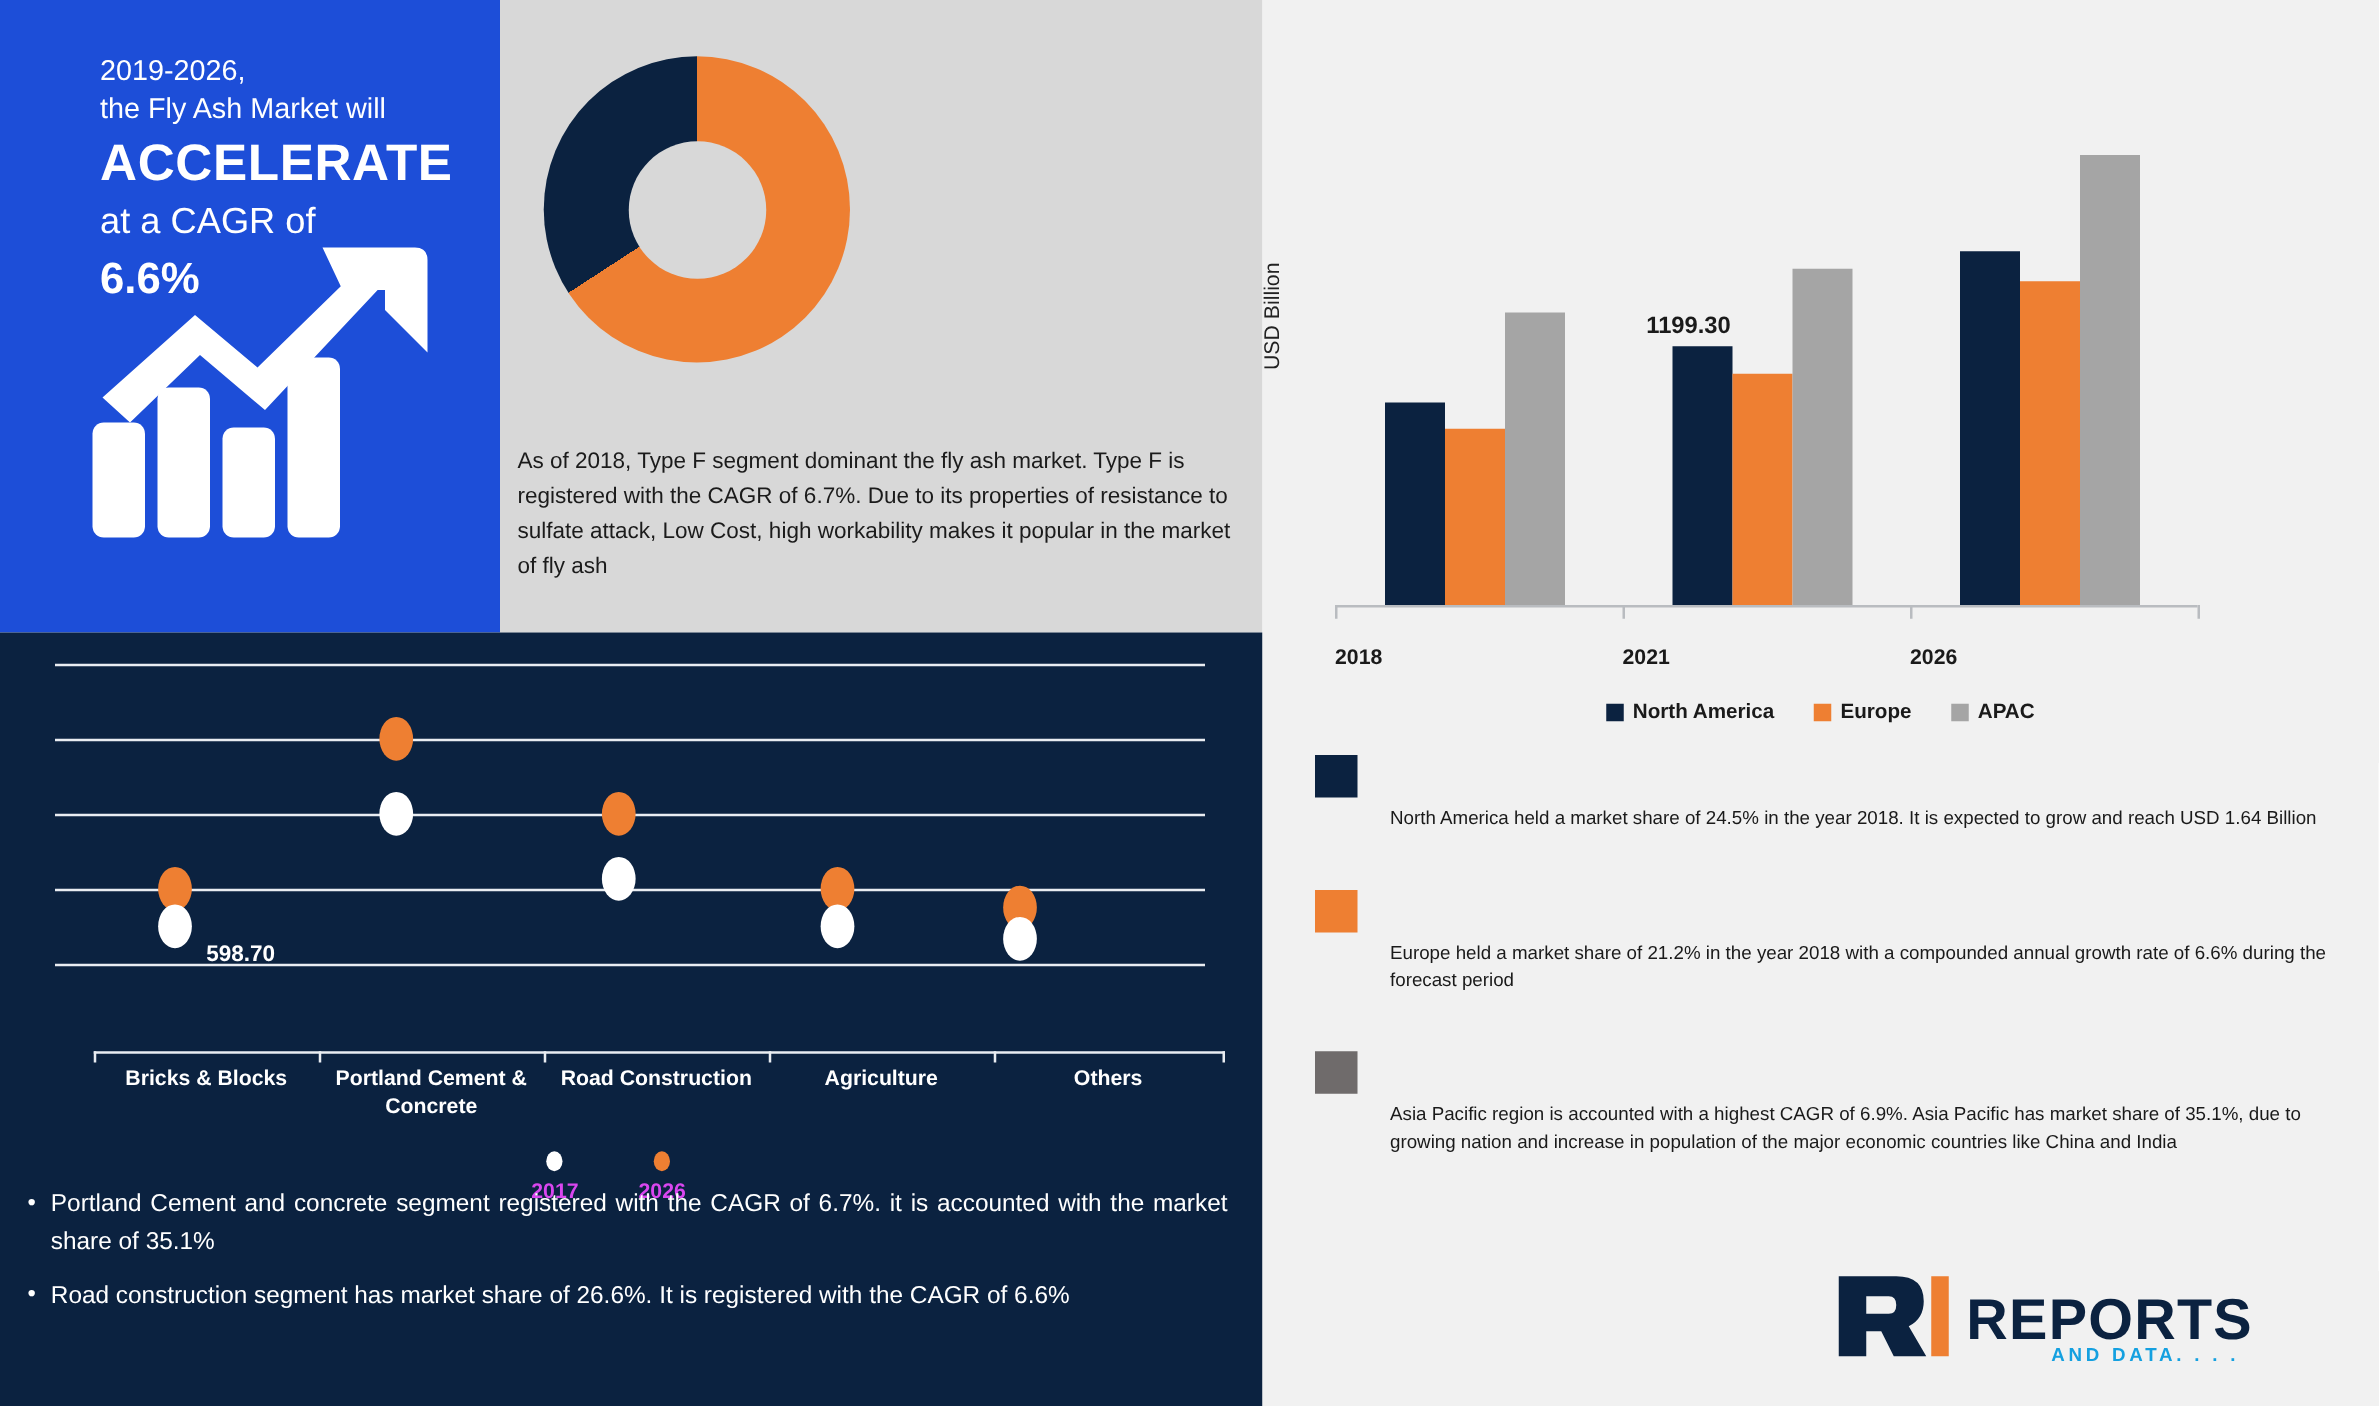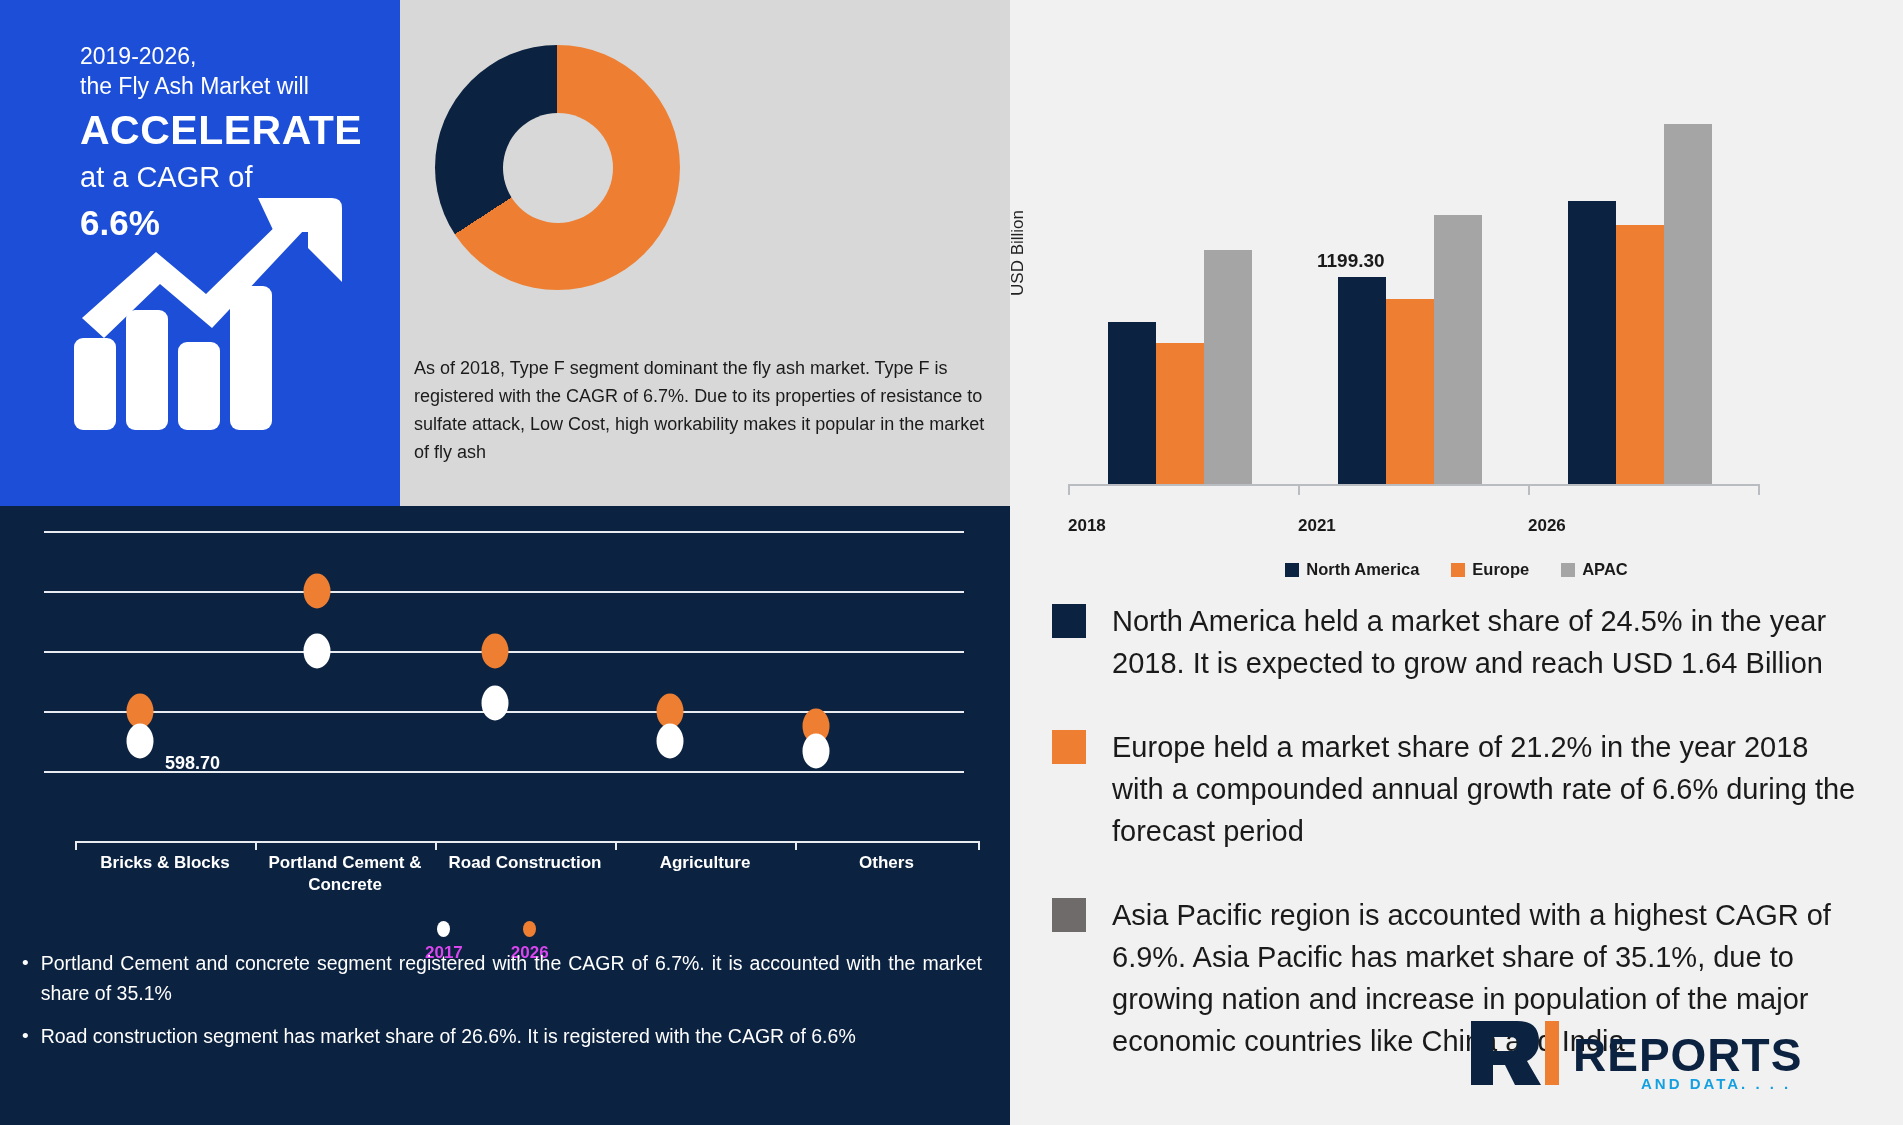--- a/index.html
+++ b/index.html
@@ -77,21 +77,21 @@
     text-align:left;margin-top:16px;}
   .barlegend{position:absolute;left:0;top:500px;width:893px;display:flex;justify-content:center;
     gap:32px;align-items:center;}
   .barlegend .li{display:flex;align-items:center;gap:7px;font-size:16.5px;font-weight:700;color:#1a1a1a;}
   .sw{width:14px;height:14px;display:inline-block;}
 
   
   .notes{position:absolute;left:42px;top:600px;width:810px;}
   .note{display:flex;gap:26px;margin-bottom:42px;}
   .note .chip{flex:0 0 auto;width:34px;height:34px;margin-top:4px;}
-  .note .ntxt{flex:1;font-size:29px;line-height:1.45;color:#1a1a1a;}
+  .note .ntxt{flex:1;font-size:15px;line-height:1.45;color:#1a1a1a;margin-top:44px;}
 
   
   .logo{position:absolute;right:38px;bottom:32px;width:400px;height:80px;}
 </style>
 </head>
 <body>
 
 <div class="page">
 
   <div class="left-col">

